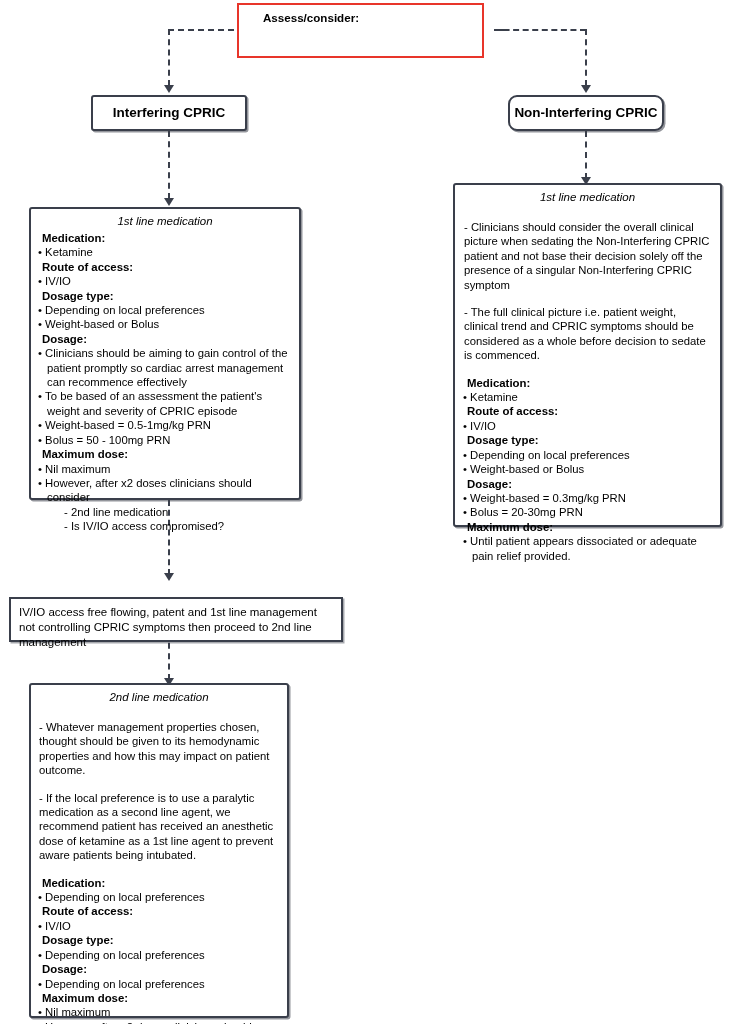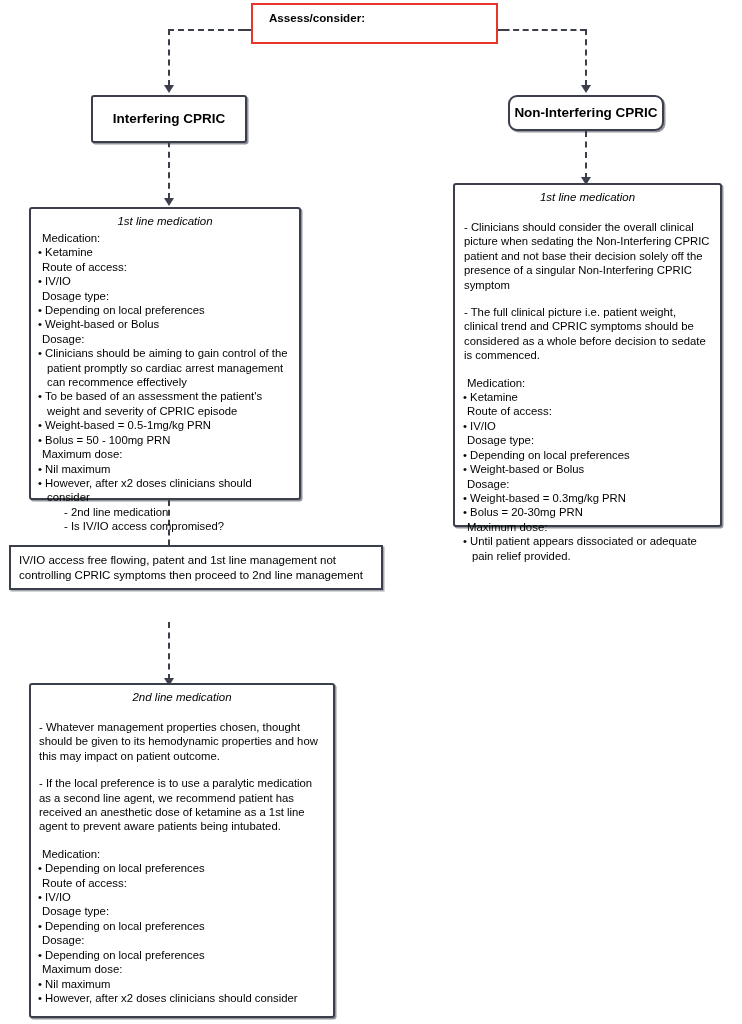--- a/index.html
+++ b/index.html
@@ -48,21 +48,21 @@
   }
   .node-label {
     text-align: center;
     font-weight: bold;
     font-size: 13.5px;
     line-height: 1;
   }
   .gap { height: 13px; }
 
   .hdr {
-    font-weight: normal;
+    font-weight: bold;
     font-size: 11.4px;
     line-height: 14.4px;
     padding-left: 4px;
   }
   .bullet {
     font-size: 11.3px;
     line-height: 14.4px;
     padding-left: 9px;
     text-indent: -9px;
   }
@@ -136,25 +136,25 @@
 
   <div class="vline" style="left:585px; top:131px; height:48px;"></div>
   <div class="arrowhead" style="left:581px; top:177px;"></div>
 
   <div class="vline" style="left:168px; top:500px; height:75px;"></div>
   <div class="arrowhead" style="left:164px; top:573px;"></div>
 
   <div class="vline" style="left:168px; top:622px; height:58px;"></div>
   <div class="arrowhead" style="left:164px; top:678px;"></div>
 
-  <div class="box red" style="left:251px; top:3px; width:247px; height:41px; padding:6px 16px;">
+  <div class="box red" style="left:237px; top:3px; width:247px; height:55px; padding:6px 24px;">
     <div class="assess-title">Assess/consider:</div>
   </div>
 
-  <div class="box" style="left:91px; top:95px; width:156px; height:48px; display:flex; align-items:center; justify-content:center;">
+  <div class="box" style="left:91px; top:95px; width:156px; height:36px; display:flex; align-items:center; justify-content:center;">
     <div class="node-label">Interfering CPRIC</div>
   </div>
 
   <div class="box" style="left:508px; top:95px; width:156px; height:36px; display:flex; align-items:center; justify-content:center;border-radius:9px;">
     <div class="node-label">Non-Interfering CPRIC</div>
   </div>
 
   <div class="box" style="left:29px; top:207px; width:272px; height:293px; padding:5px 7px 5px 7px;">
     <div class="box-title">1st line medication</div>
 
@@ -200,25 +200,25 @@
     <div class="bullet">•&nbsp;<span>Weight-based or Bolus</span></div>
 
     <div class="hdr">Dosage:</div>
     <div class="bullet">•&nbsp;<span>Weight-based = 0.3mg/kg PRN</span></div>
     <div class="bullet">•&nbsp;<span>Bolus = 20-30mg PRN</span></div>
 
     <div class="hdr">Maximum dose:</div>
     <div class="bullet">•&nbsp;<span>Until patient appears dissociated or adequate pain relief provided.</span></div>
   </div>
 
-  <div class="box plain" style="left:9px; top:545px; width:374px; height:45px; padding:6px 8px;">
+  <div class="box plain" style="left:9px; top:597px; width:334px; height:45px; padding:6px 8px;">
     <div class="flat">IV/IO access free flowing, patent and 1st line management not controlling CPRIC symptoms then proceed to 2nd line management</div>
   </div>
 
-  <div class="box" style="left:29px; top:683px; width:306px; height:335px; padding:5px 7px 5px 7px;">
+  <div class="box" style="left:29px; top:683px; width:260px; height:335px; padding:5px 7px 5px 7px;">
     <div class="box-title">2nd line medication</div>
     <div class="gap"></div>
     <div class="para">- Whatever management properties chosen, thought should be given to its hemodynamic properties and how this may impact on patient outcome.</div>
     <div class="gap"></div>
     <div class="para">- If the local preference is to use a paralytic medication as a second line agent, we recommend patient has received an anesthetic dose of ketamine as a 1st line agent to prevent aware patients being intubated.</div>
     <div class="gap"></div>
 
     <div class="hdr">Medication:</div>
     <div class="bullet">•&nbsp;<span>Depending on local preferences</span></div>
 

